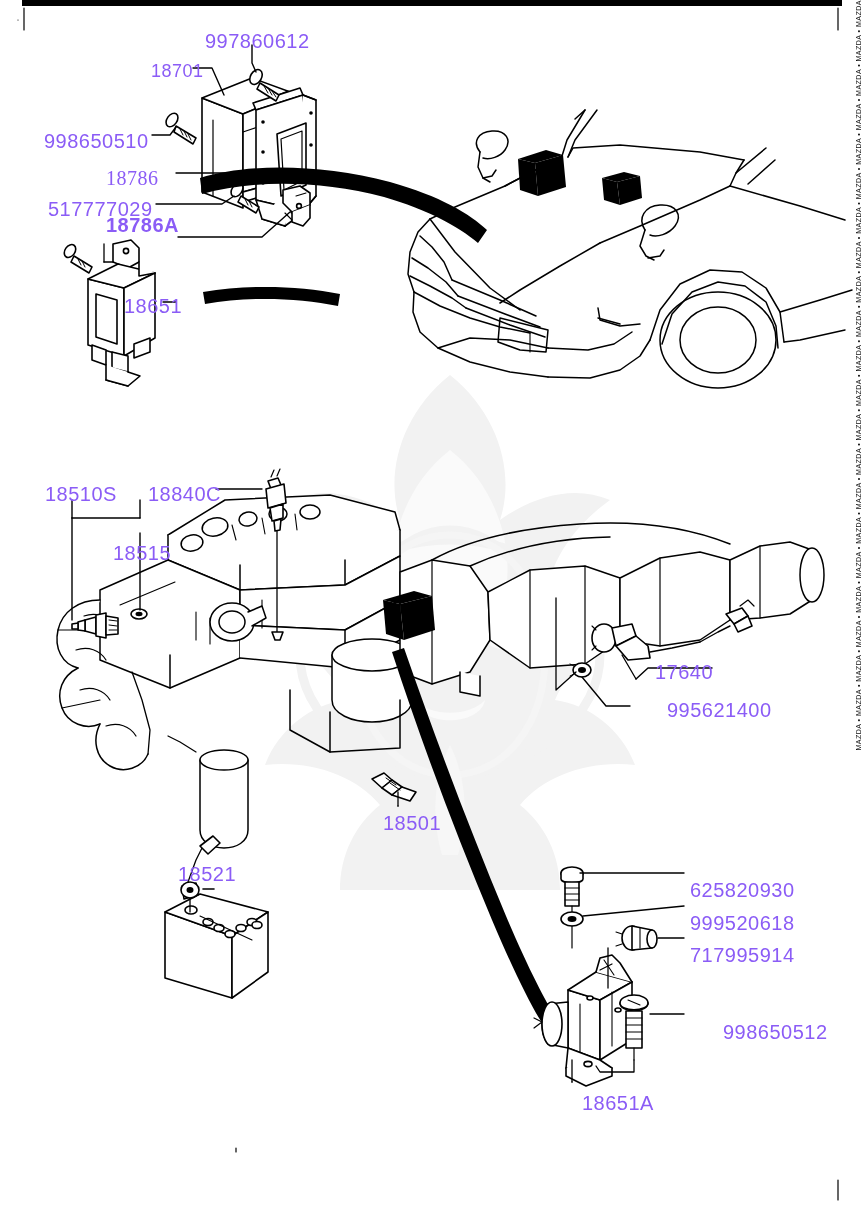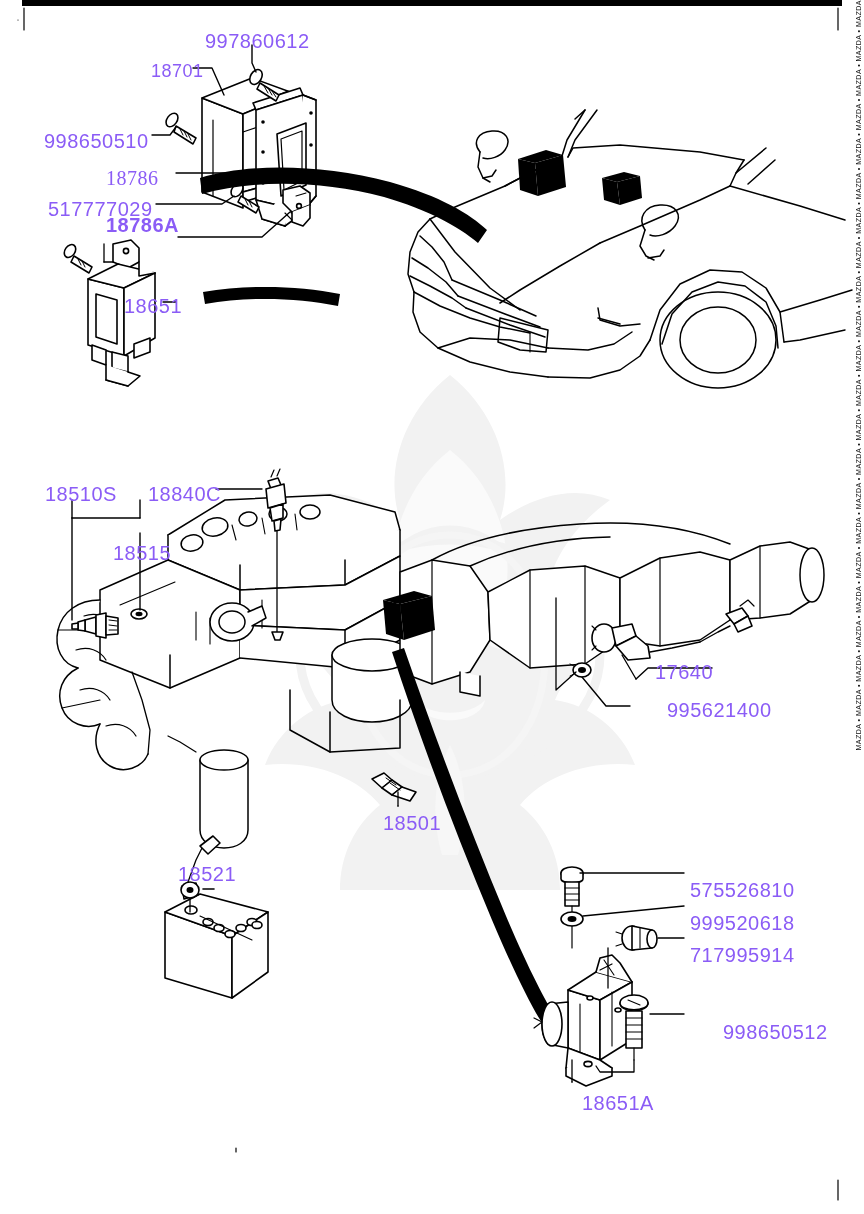--- a/index.html
+++ b/index.html
@@ -521,20 +521,20 @@
       <div class="lbl" style="left: 48px; top: 199px;">517777029</div>
       <div class="lbl" style="left: 106px; top: 215px; font-weight: bold;">18786A</div>
       <div class="lbl" style="left: 124px; top: 296px;">18651</div>
       <div class="lbl" style="left: 45px; top: 484px;">18510S</div>
       <div class="lbl" style="left: 148px; top: 484px;">18840C</div>
       <div class="lbl" style="left: 113px; top: 543px;">18515</div>
       <div class="lbl" style="left: 655px; top: 662px; text-align: center;">17640</div>
       <div class="lbl" style="left: 667px; top: 700px;">995621400</div>
       <div class="lbl" style="left: 383px; top: 813px;">18501</div>
       <div class="lbl" style="left: 167px; top: 864px; margin-left: 11px;">18521</div>
-      <div class="lbl" style="left: 690px; top: 880px;">575526810</div>
+      <div class="lbl" style="left: 690px; top: 880px;">625820930</div>
       <div class="lbl" style="left: 690px; top: 913px;">999520618</div>
       <div class="lbl" style="left: 690px; top: 945px;">717995914</div>
       <div class="lbl" style="left: 690px; top: 1022px; margin-left: 33px;">998650512</div>
       <div class="lbl" style="left: 543px; top: 1093px; margin-left: 39px;">18651A</div>
     </div>
 
 </div>
 
 </body></html>

